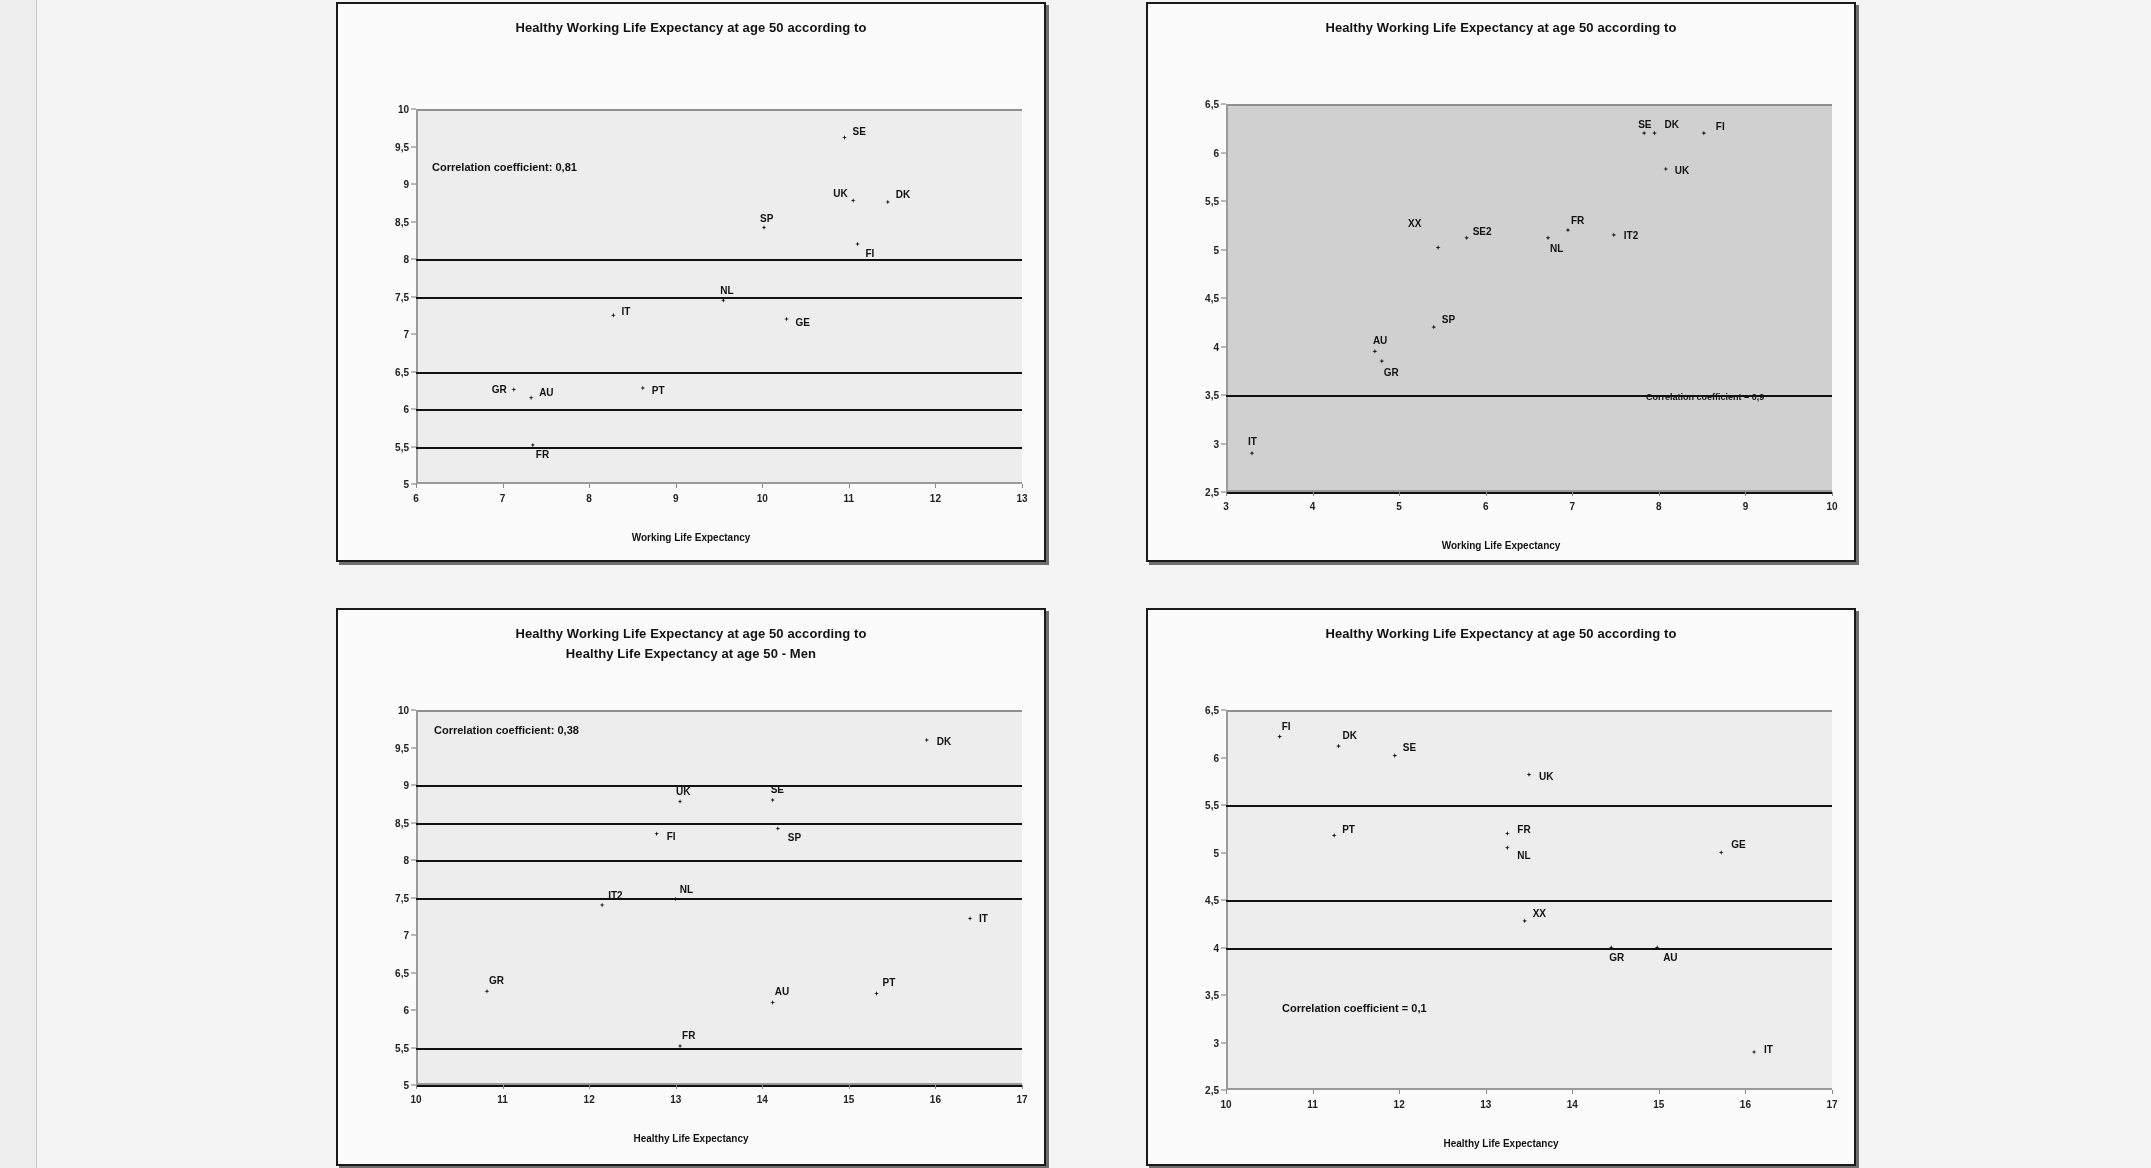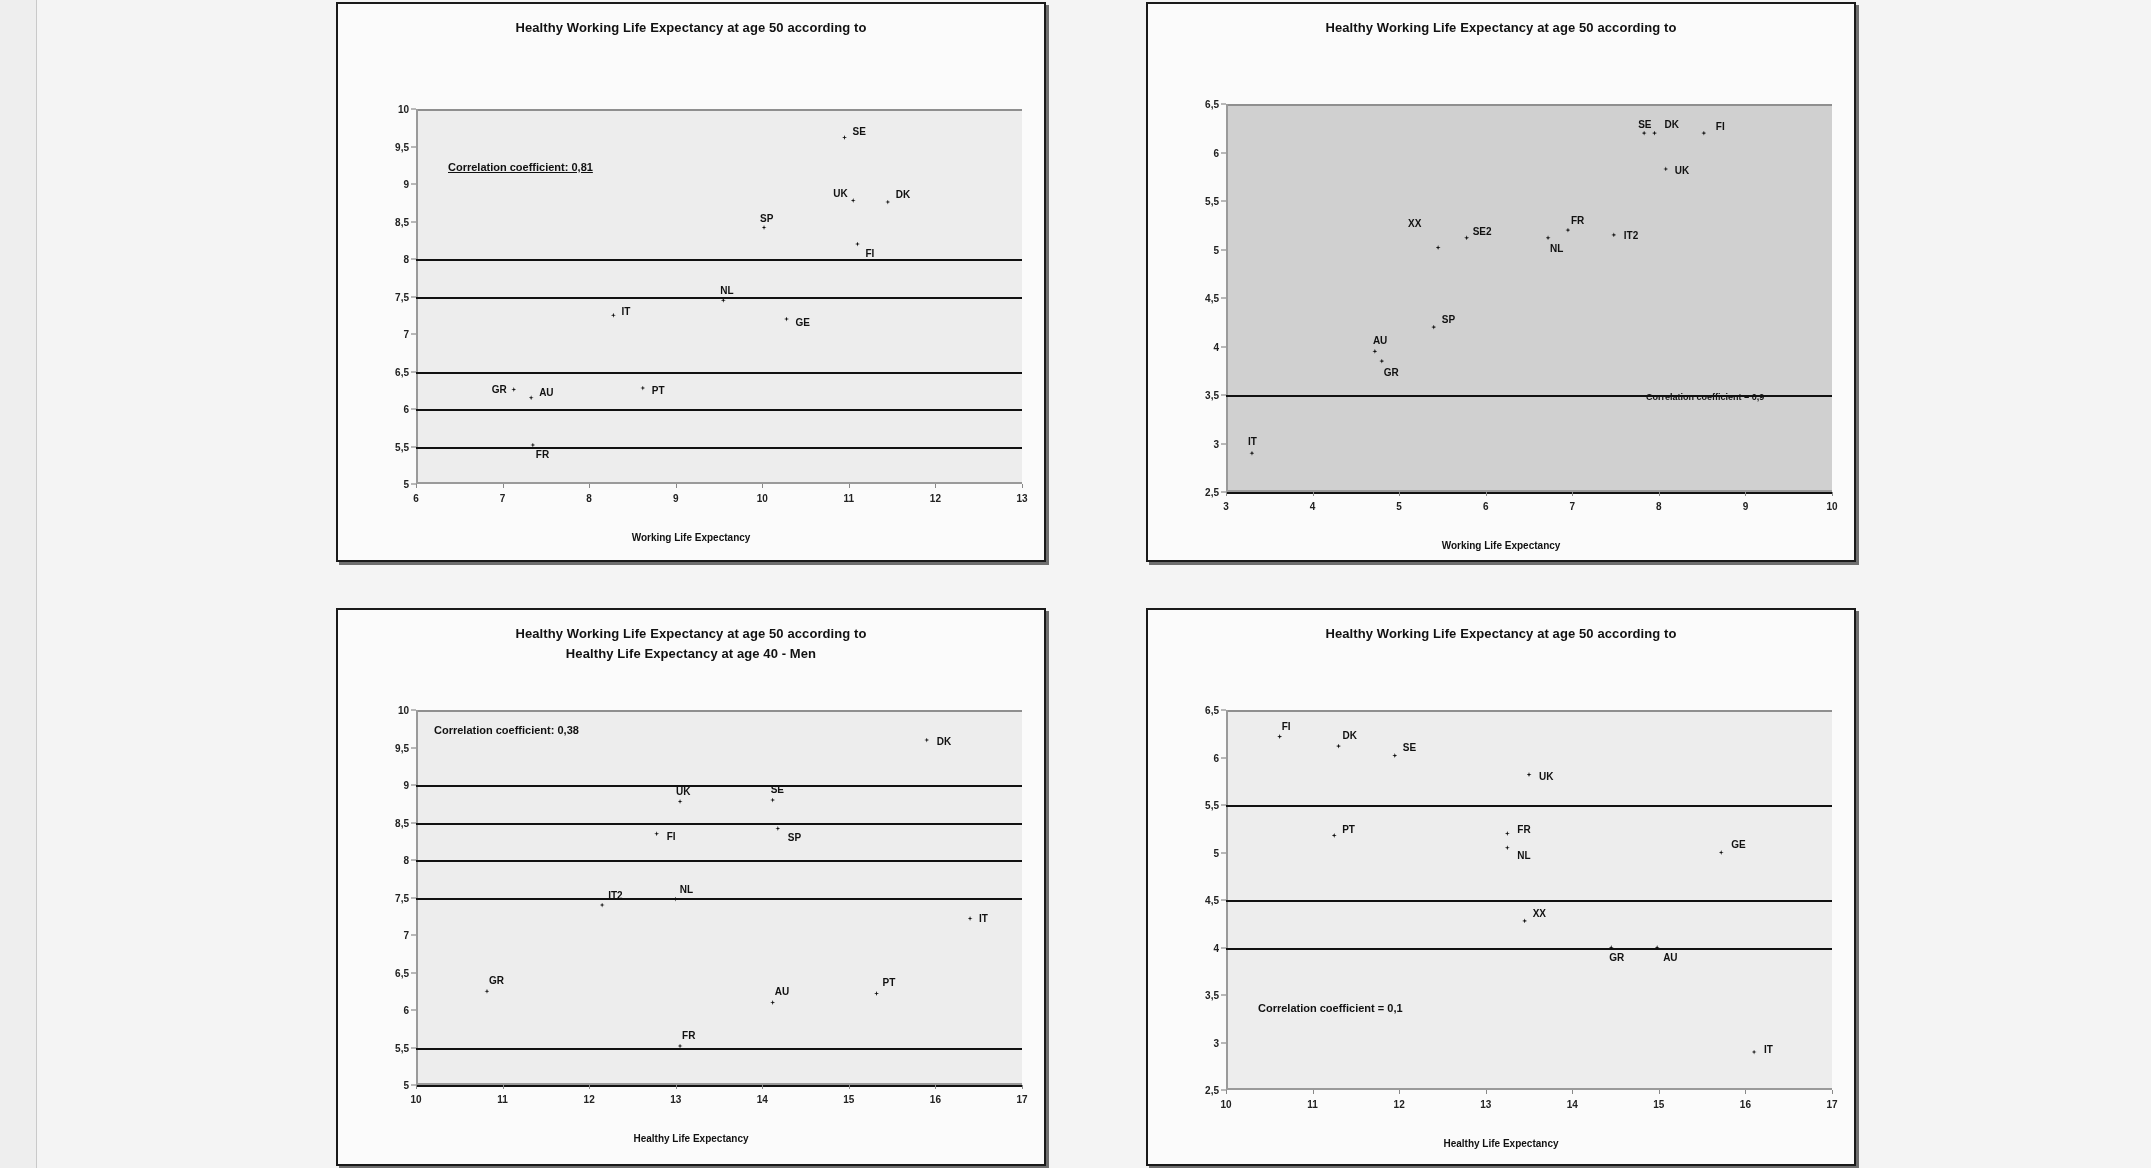--- a/index.html
+++ b/index.html
@@ -116,21 +116,21 @@
         <div class="pt" style="left: 370.526px; top: 210px;"></div>
         <div class="pt-label" style="left: 379.526px; top: 208px;">GE</div>
         <div class="pt" style="left: 97.8257px; top: 280.5px;"></div>
         <div class="pt-label" style="left: 75.8257px; top: 274.5px;">GR</div>
         <div class="pt" style="left: 115.14px; top: 288.75px;"></div>
         <div class="pt-label" style="left: 123.14px; top: 277.75px;">AU</div>
         <div class="pt" style="left: 226.817px; top: 279px;"></div>
         <div class="pt-label" style="left: 235.817px; top: 276px;">PT</div>
         <div class="pt" style="left: 116.871px; top: 336px;"></div>
         <div class="pt-label" style="left: 119.871px; top: 340px;">FR</div>
-        <div class="corr" style="left: 32px; top: 52px; text-decoration: underline;">Correlation coefficient:     0,81</div>
+        <div class="corr" style="left: 16px; top: 52px;">Correlation coefficient:     0,81</div>
       </div>
       <div class="xaxis-title" style="top: 528px;">Working Life Expectancy</div>
     </div>
     <div class="panel shadow" style="left: 1146px; top: 2px; width: 710px; height: 560px;">
       <div class="panel-title" style="top: 14px;">
         <span class="ln">Healthy Working Life Expectancy at age 50 according to</span>
       </div>
       <div class="plot grey" style="left: 78px; top: 100px; width: 606px; height: 388px;">
         <div class="plotarea"></div>
         <div class="top-rule"></div>
@@ -198,21 +198,21 @@
         <div class="pt-label" style="left: 157.829px; top: 263.05px;">GR</div>
         <div class="pt" style="left: 25.9714px; top: 349.2px;"></div>
         <div class="pt-label" style="left: 21.9714px; top: 332.2px;">IT</div>
         <div class="corr small" style="left: 420px; top: 288px;">Correlation coefficient = 0,9</div>
       </div>
       <div class="xaxis-title" style="top: 536px;">Working Life Expectancy</div>
     </div>
     <div class="panel shadow" style="left: 336px; top: 608px; width: 710px; height: 558px;">
       <div class="panel-title" style="top: 14px;">
         <span class="ln">Healthy Working Life Expectancy at age 50 according to</span>
-        <span class="ln">Healthy Life Expectancy at age 40 - Men</span>
+        <span class="ln">Healthy Life Expectancy at age 50 - Men</span>
       </div>
       <div class="plot light" style="left: 78px; top: 100px; width: 606px; height: 375px;">
         <div class="plotarea"></div>
         <div class="top-rule"></div>
         <div class="axis-left"></div>
         <div class="axis-bottom"></div>
         <div class="gridline" style="top: 75px;"></div>
         <div class="gridline" style="top: 112.5px;"></div>
         <div class="gridline" style="top: 150px;"></div>
         <div class="gridline" style="top: 187.5px;"></div>
@@ -347,17 +347,17 @@
         <div class="pt" style="left: 495.189px; top: 142.5px;"></div>
         <div class="pt-label" style="left: 505.189px; top: 128.5px;">GE</div>
         <div class="pt" style="left: 298.671px; top: 210.9px;"></div>
         <div class="pt-label" style="left: 306.671px; top: 197.9px;">XX</div>
         <div class="pt" style="left: 385.243px; top: 237.5px;"></div>
         <div class="pt-label" style="left: 383.243px; top: 241.5px;">GR</div>
         <div class="pt" style="left: 431.126px; top: 237.5px;"></div>
         <div class="pt-label" style="left: 437.126px; top: 241.5px;">AU</div>
         <div class="pt" style="left: 528.086px; top: 342px;"></div>
         <div class="pt-label" style="left: 538.086px; top: 334px;">IT</div>
-        <div class="corr" style="left: 32px; top: 292px;">Correlation coefficient =   0,1</div>
+        <div class="corr" style="left: 56px; top: 292px;">Correlation coefficient =   0,1</div>
       </div>
       <div class="xaxis-title" style="top: 528px;">Healthy Life Expectancy</div>
     </div>
   </div>
 
 </body></html>

